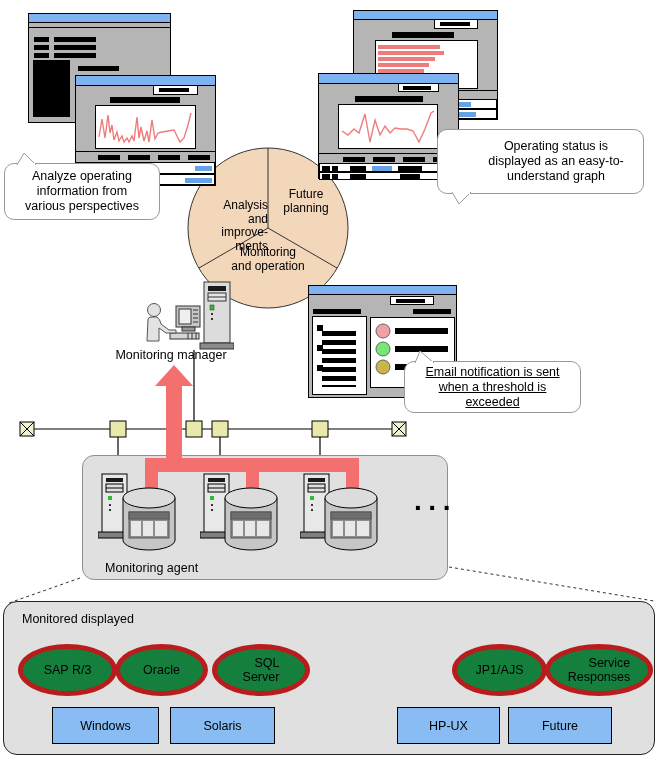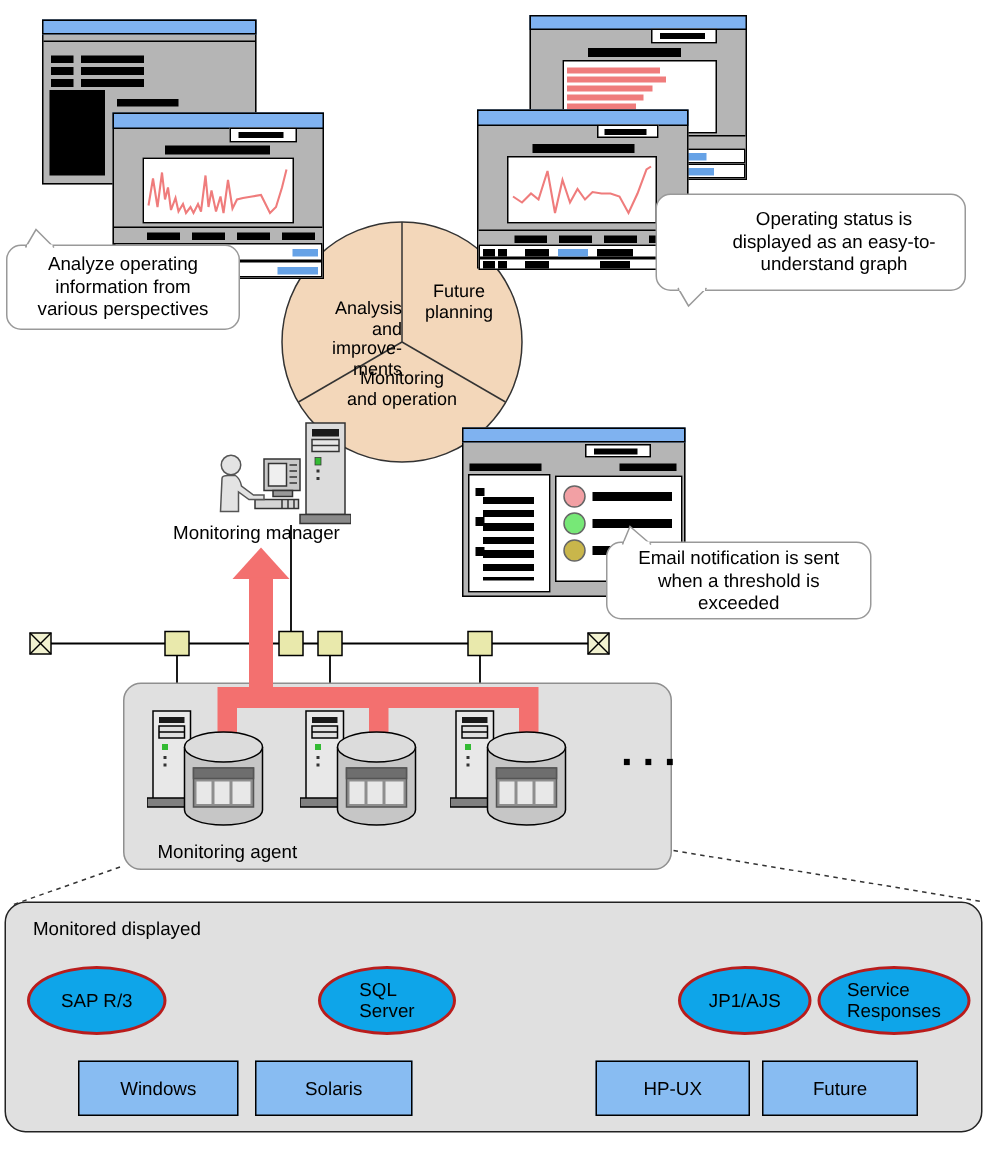--- a/index.html
+++ b/index.html
@@ -21,22 +21,22 @@
   
   .callout{position:absolute;background:#fff;border:1px solid #999;border-radius:10px;z-index:40;
            display:flex;align-items:center;justify-content:center;text-align:center;
            font-size:12.5px;line-height:15px;white-space:pre-line;}
   .tail{position:absolute;width:23px;height:13px;overflow:visible;}
   
   .pielabel{position:absolute;z-index:11;text-align:center;font-size:12px;line-height:13.5px;white-space:pre-line;}
   .dlabel{position:absolute;z-index:22;font-size:12.5px;}
   
   .bigbox{position:absolute;background:#E0E0E0;box-sizing:border-box;}
-  .app{position:absolute;background:#0ea5e9;border:2px solid #b91c1c;border-radius:50%;z-index:6;
-       display:flex;align-items:center;justify-content:center;text-align:left;
+  .app{position:absolute;background:#15803d;border:5px solid #b91c1c;border-radius:50%;z-index:6;
+       display:flex;align-items:center;justify-content:center;text-align:right;
        font-size:12.5px;line-height:14px;white-space:pre-line;}
   .plat{position:absolute;background:#88BCF2;border:1px solid #000;z-index:6;top:707px;height:35px;
         display:flex;align-items:center;justify-content:center;font-size:12.5px;}
   svg{display:block;}
 </style>
 </head>
 <body>
 
 <div id="stage">
 
@@ -294,20 +294,21 @@
     <rect x="45" y="49" width="10" height="15" fill="#E8E8E8"></rect>
     <rect x="57" y="49" width="12" height="15" fill="#E8E8E8"></rect>
   </svg>
   <div class="abs" style="left:414px;top:492px;z-index:8;font-size:28px;font-weight:bold;letter-spacing:5px;">···</div>
   <div class="dlabel" style="left:105px;top:561px;z-index:8;">Monitoring agent</div>
 
   <div class="bigbox" style="left:3px;top:601px;width:652px;height:154px;border:1.5px solid #222;border-radius:14px;z-index:4;"></div>
   <div class="dlabel" style="left:22px;top:612px;z-index:6;">Monitored displayed</div>
 
   <div class="app" style="left:18px;top:644px;width:89px;height:42px;">SAP R/3</div>
+  <div class="app" style="left:115px;top:644px;width:83px;height:42px;">Oracle</div>
   <div class="app" style="left:212px;top:644px;width:88px;height:42px;">SQL
 Server</div>
   <div class="app" style="left:452px;top:644px;width:85px;height:42px;">JP1/AJS</div>
   <div class="app" style="left:545px;top:644px;width:98px;height:42px;">Service
 Responses</div>
 
   <div class="plat" style="left:52px;width:105px;">Windows</div>
   <div class="plat" style="left:170px;width:103px;">Solaris</div>
   <div class="plat" style="left:397px;width:101px;">HP-UX</div>
   <div class="plat" style="left:508px;width:102px;">Future</div>
@@ -323,21 +324,21 @@
   </div>
   <div class="callout" style="left:437px;top:129px;width:174px;height:63px;padding-left:31px;">
     <svg class="tail" style="left:12px;bottom:-12px;" width="23" height="13" viewBox="0 0 23 13">
       <path d="M2,0 L9,12 L21,0" fill="#fff" stroke="#999"></path>
       <rect x="3" y="0" width="17" height="2" fill="#fff"></rect>
     </svg>
     <span>Operating status is
 displayed as an easy-to-
 understand graph</span>
   </div>
-  <div class="callout" style="left:404px;top:361px;width:175px;height:50px;">
+  <div class="callout" style="left:404px;top:361px;width:175px;height:50px;text-decoration:underline;">
     <svg class="tail" style="left:8px;top:-12px;" width="23" height="13" viewBox="0 0 23 13">
       <path d="M2,13 L7,1 L21,13" fill="#fff" stroke="#999"></path>
       <rect x="3" y="11" width="17" height="2" fill="#fff"></rect>
     </svg>
     <span>Email notification is sent
 when a threshold is
 exceeded</span>
   </div>
 
 </div>

